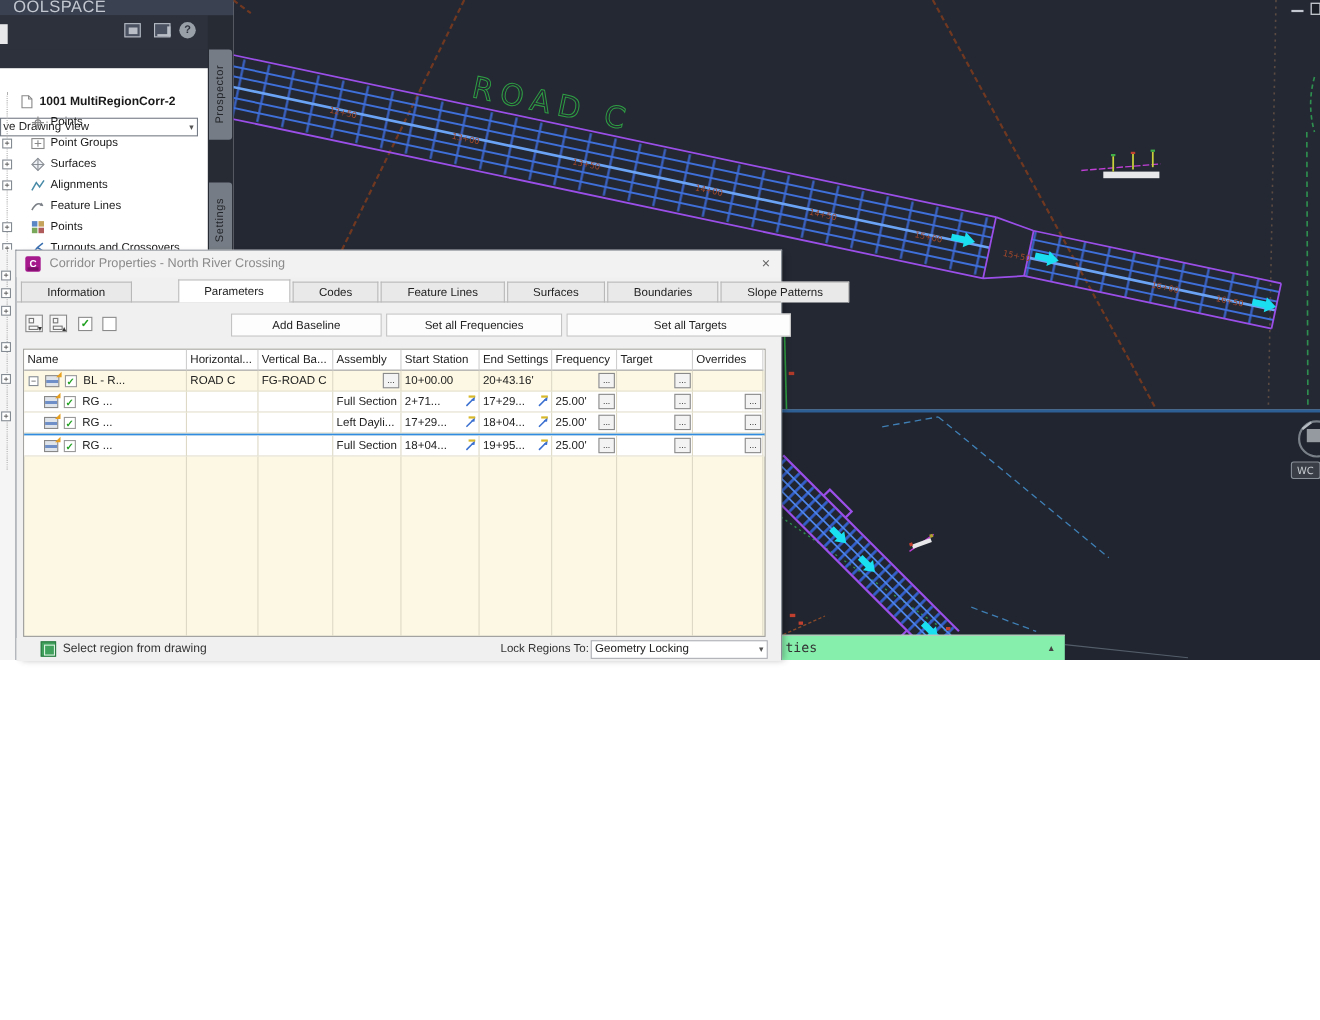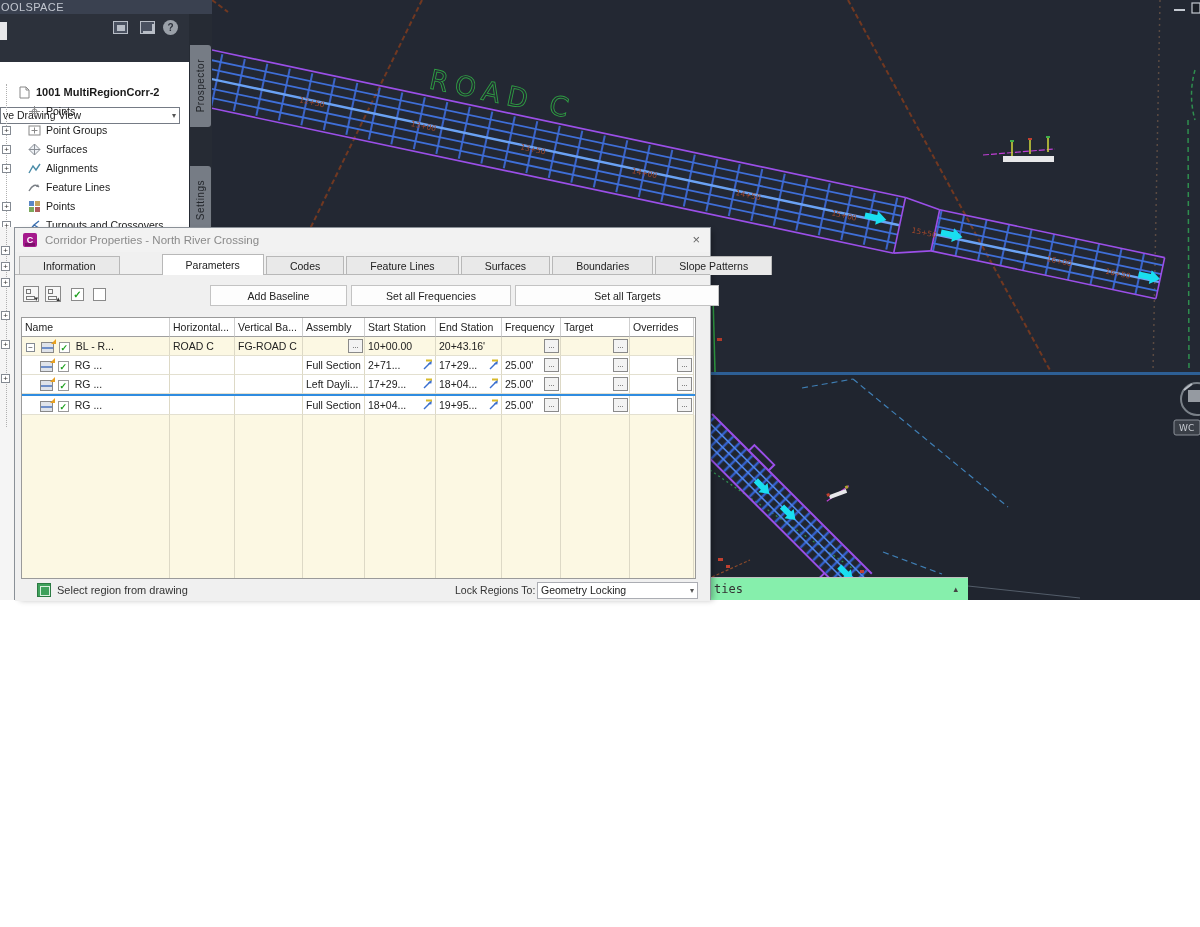--- a/index.html
+++ b/index.html
@@ -6,21 +6,21 @@
   body { background:#ffffff; font-family:"Liberation Sans", sans-serif; }
   .stage { position:relative; width:1200px; height:927px; background:#ffffff; overflow:hidden; }
 
   
   .vp-main { position:absolute; left:212px; top:0; z-index:1; display:block; }
   .vp-lower { position:absolute; left:710px; top:372px; z-index:1; display:block; }
 
   
   .toolspace { position:absolute; left:0; top:0; width:212px; height:600px; z-index:5; background:#2c313b; }
   .ts-header { position:absolute; left:0; top:0; width:212px; height:14px; background:#3a4150; color:#c2c7d0;
-               font-size:11px; line-height:14px; letter-spacing:.4px; padding-left:1px; }
+               font-size:15px; line-height:14px; letter-spacing:.4px; padding-left:12px; }
   .ts-iconrow { position:absolute; left:0; top:14px; width:189px; height:31px; background:#2c313b; }
   .ts-part-icon { position:absolute; left:0; top:8px; width:7px; height:18px; background:#e8e8ea; }
   .ico-panels { position:absolute; top:7px; width:15px; height:13px; border:1px solid #b8bdc6; background:#4a5160; }
   .ico-panels::after { content:""; position:absolute; left:3px; top:3px; width:8px; height:6px; background:#b8bdc6; }
   .ico-grid { position:absolute; top:7px; width:15px; height:13px; border:1px solid #b8bdc6; background:#4a5160; }
   .ico-grid::after { content:""; position:absolute; left:2px; top:2px; width:9px; height:7px;
                      border-right:3px solid #b8bdc6; border-bottom:2px solid #b8bdc6; }
   .ico-help { position:absolute; top:6px; width:15px; height:15px; border-radius:50%; background:#9aa0a8;
               color:#2c313b; font-size:10px; font-weight:bold; text-align:center; line-height:15px; }
   .ts-dropdown { position:absolute; left:0; top:45px; width:180px; height:17px; background:#ffffff;
@@ -430,21 +430,21 @@
       <button class="dlg-btn" style="left:500px; width:204px;padding-left:21px;">Set all Targets</button>
     </div>
 
     <div class="grid">
       <div class="grow gh">
         <div class="gc">Name</div>
         <div class="gc">Horizontal...</div>
         <div class="gc">Vertical Ba...</div>
         <div class="gc">Assembly</div>
         <div class="gc">Start Station</div>
-        <div class="gc">End Station</div>
+        <div class="gc">End Settings</div>
         <div class="gc">Frequency</div>
         <div class="gc">Target</div>
         <div class="gc">Overrides</div>
       </div>
 
       <div class="grow rowcream">
         <div class="gc">
           <span class="tgl">−</span>
           <span class="obj-ico"></span>
           <span class="chk">✓</span>

